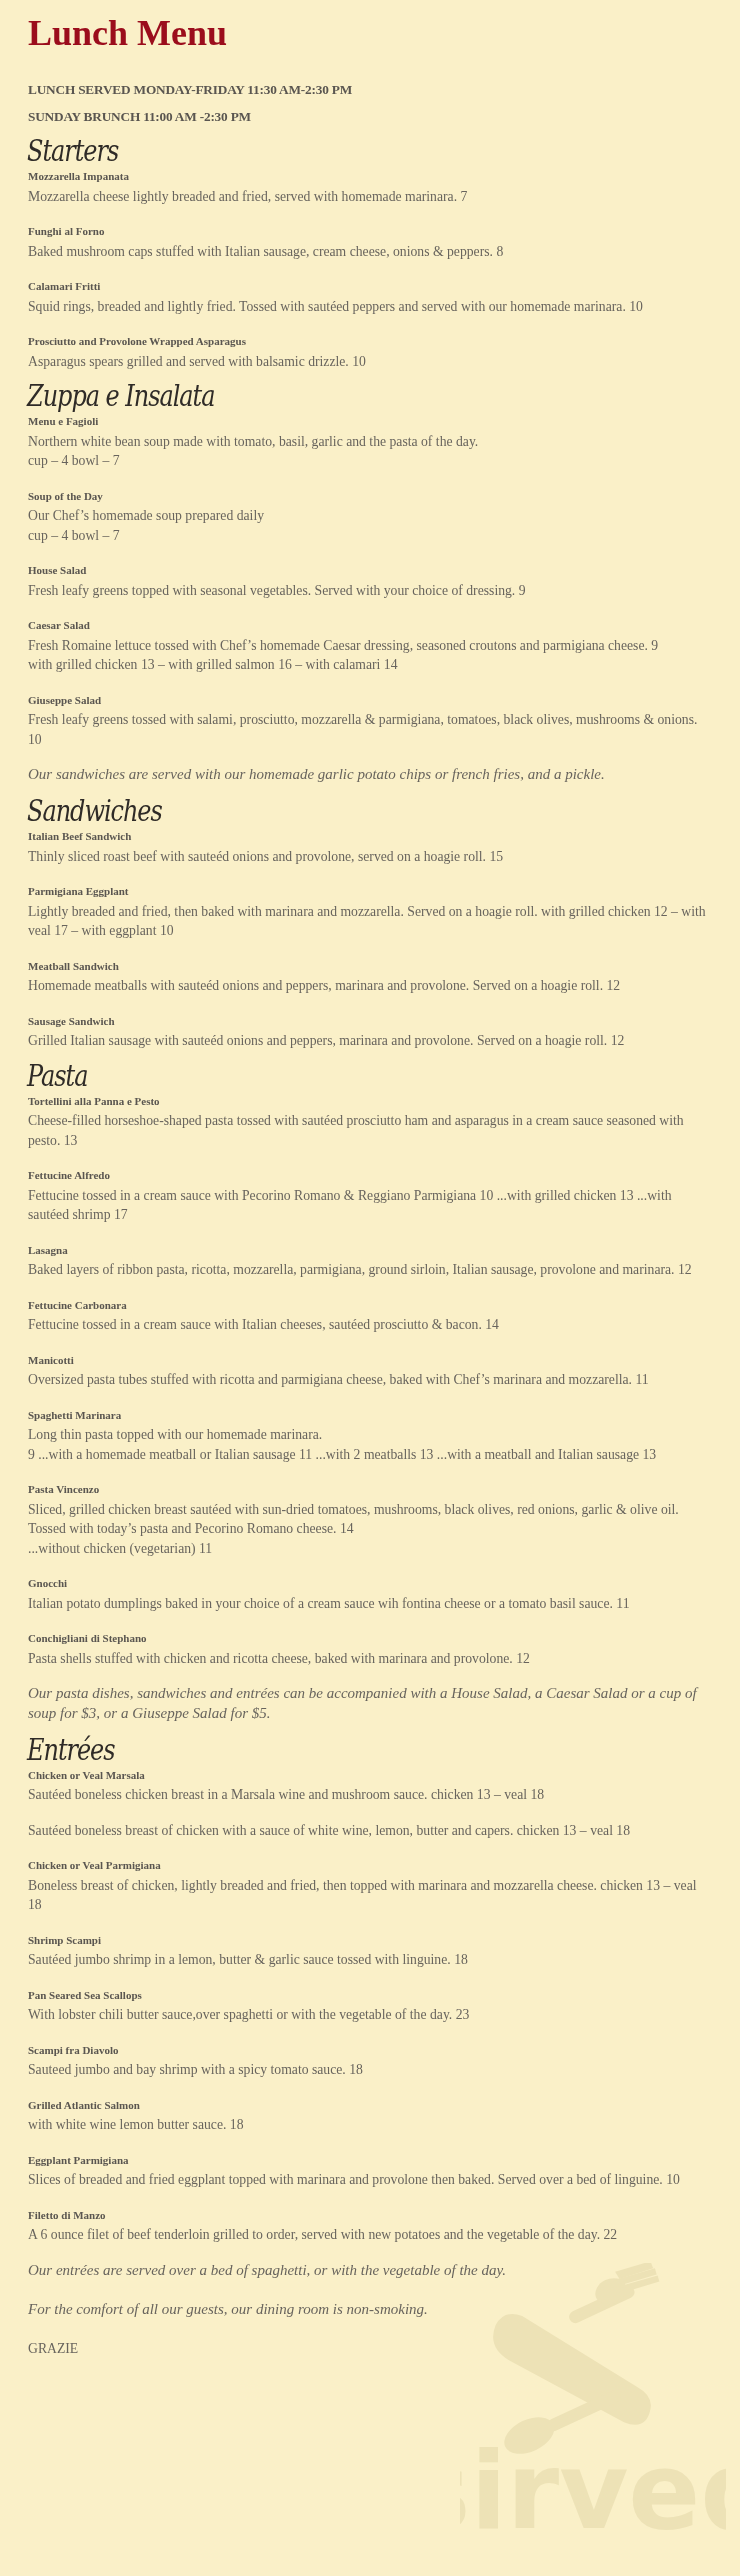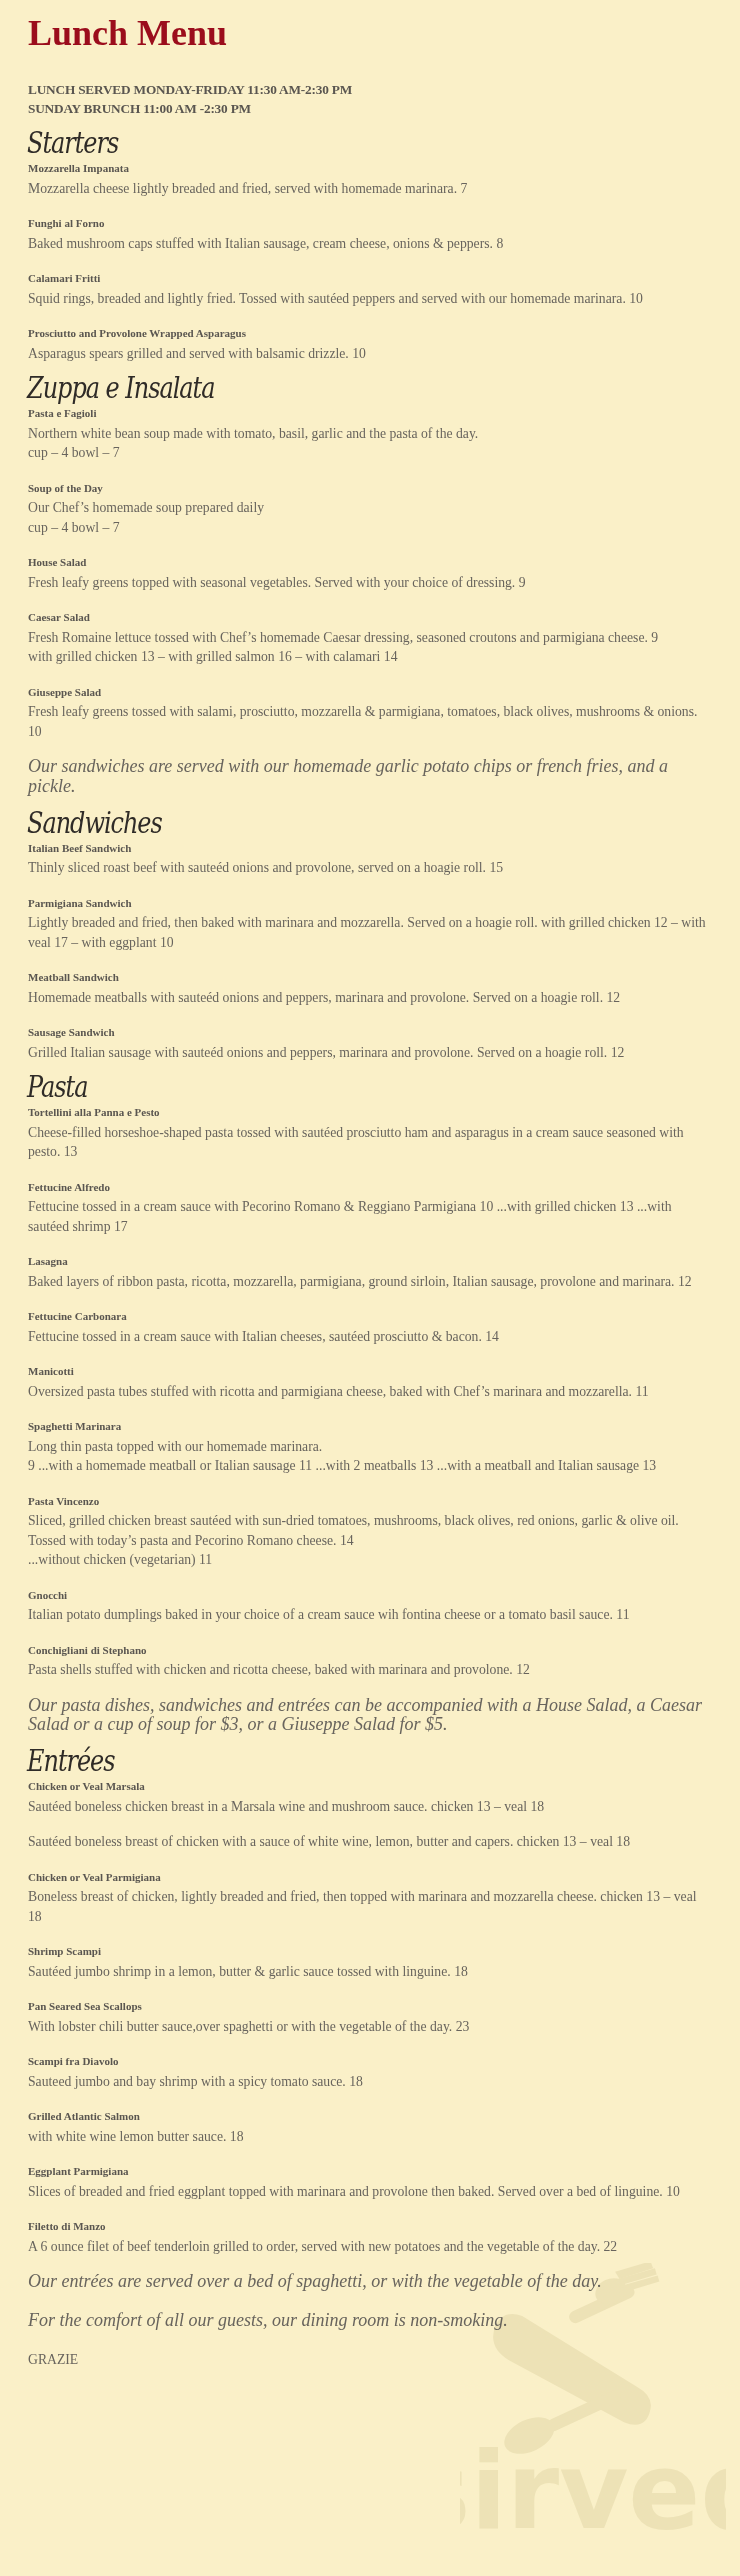--- a/index.html
+++ b/index.html
@@ -32,20 +32,21 @@
   .hours {
     margin-top: 26.6px;
   }
   .hours div {
     font-family: "Liberation Serif", serif;
     font-weight: bold;
     font-size: 13.3px;
     line-height: 19.5px;
     color: #5a5650;
     letter-spacing: -0.2px;
+    margin-top: 8px;
   }
   .section-heading {
     font-family: "DejaVu Serif", serif;
     font-style: italic;
     font-size: 30px;
     line-height: 32px;
     color: #2f2b27;
     margin: 8.9px 0 0 -0.9px;
     letter-spacing: -1.3px;
     transform: scaleX(0.8);
@@ -65,21 +66,21 @@
   .item-desc, .item-extra {
     font-family: "Liberation Serif", serif;
     font-size: 13.7px;
     line-height: 19.5px;
     color: #68645d;
     max-width: 684px;
   }
   .note {
     font-family: "Liberation Serif", serif;
     font-style: italic;
-    font-size: 18px;
+    font-size: 15px;
     line-height: 19.5px;
     color: #68645d;
     max-width: 684px;
     margin: 1.8px 0 10.6px 0;
   }
   .footer-text {
     font-family: "Liberation Serif", serif;
     font-size: 13.7px;
     line-height: 19.5px;
     color: #68645d;
@@ -141,21 +142,21 @@
     </div>
     <div class="item" style="margin-bottom:0">
       <div class="item-name">Prosciutto and Provolone Wrapped Asparagus</div>
       <div class="item-desc">Asparagus spears grilled and served with balsamic drizzle. 10</div>
     </div>
   </section>
 
   <section>
     <div class="section-heading">Zuppa e Insalata</div>
     <div class="item">
-      <div class="item-name">Pasta e Fagioli</div>
+      <div class="item-name">Menu e Fagioli</div>
       <div class="item-desc">Northern white bean soup made with tomato, basil, garlic and the pasta of the day.</div>
       <div class="item-extra">cup – 4 bowl – 7</div>
     </div>
     <div class="item">
       <div class="item-name">Soup of the Day</div>
       <div class="item-desc">Our Chef’s homemade soup prepared daily</div>
       <div class="item-extra">cup – 4 bowl – 7</div>
     </div>
     <div class="item">
       <div class="item-name">House Salad</div>
@@ -173,21 +174,21 @@
     <div class="note">Our sandwiches are served with our homemade garlic potato chips or french fries, and a pickle.</div>
   </section>
 
   <section>
     <div class="section-heading">Sandwiches</div>
     <div class="item">
       <div class="item-name">Italian Beef Sandwich</div>
       <div class="item-desc">Thinly sliced roast beef with sauteéd onions and provolone, served on a hoagie roll. 15</div>
     </div>
     <div class="item">
-      <div class="item-name">Parmigiana Sandwich</div>
+      <div class="item-name">Parmigiana Eggplant</div>
       <div class="item-desc">Lightly breaded and fried, then baked with marinara and mozzarella. Served on a hoagie roll. with grilled chicken 12 – with veal 17 – with eggplant 10</div>
     </div>
     <div class="item">
       <div class="item-name">Meatball Sandwich</div>
       <div class="item-desc">Homemade meatballs with sauteéd onions and peppers, marinara and provolone. Served on a hoagie roll. 12</div>
     </div>
     <div class="item" style="margin-bottom:0">
       <div class="item-name">Sausage Sandwich</div>
       <div class="item-desc">Grilled Italian sausage with sauteéd onions and peppers, marinara and provolone. Served on a hoagie roll. 12</div>
     </div>

